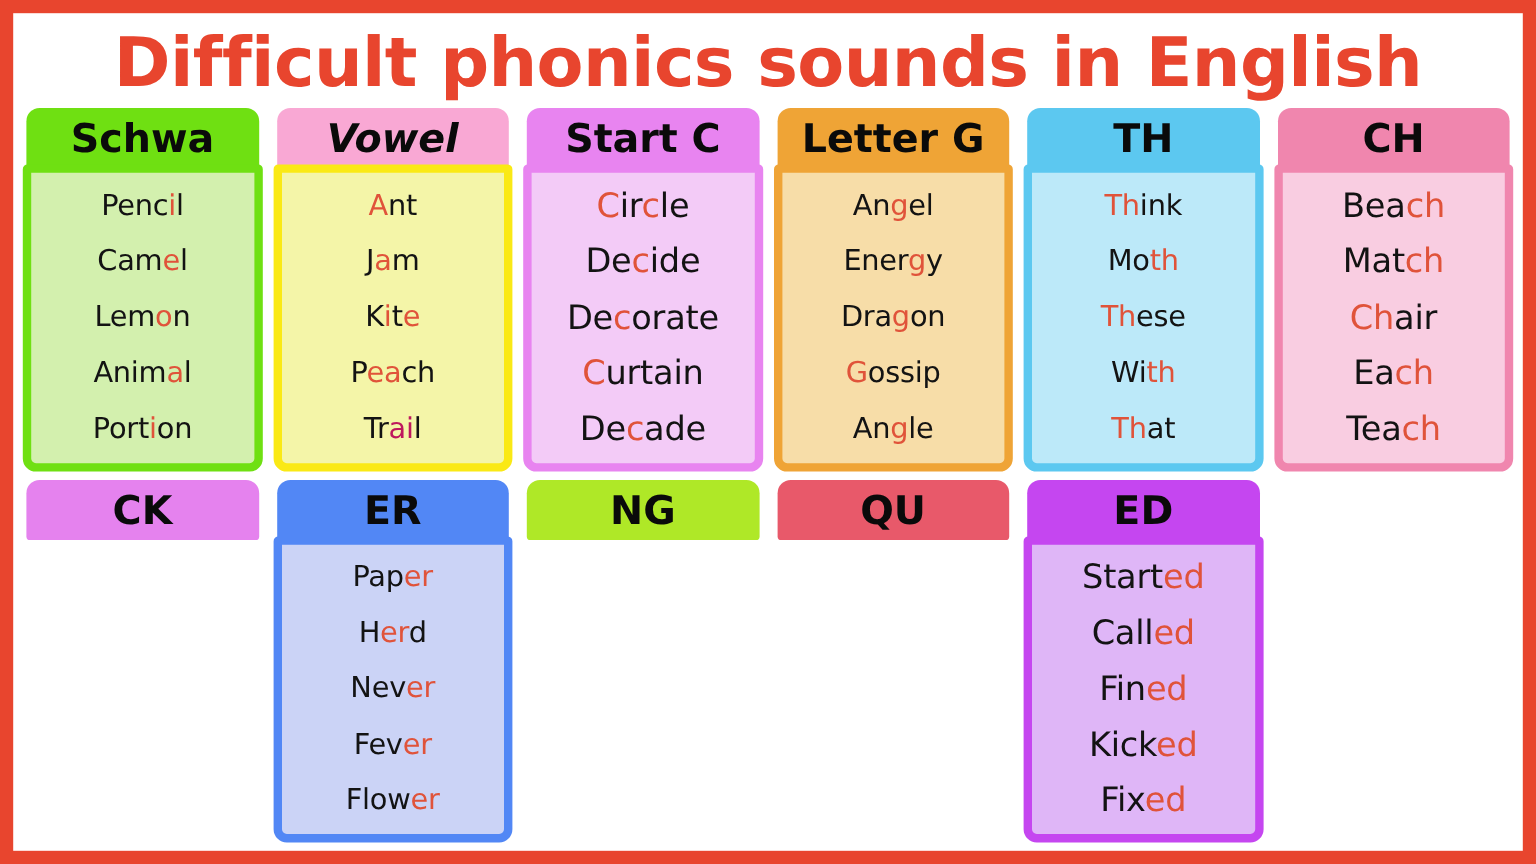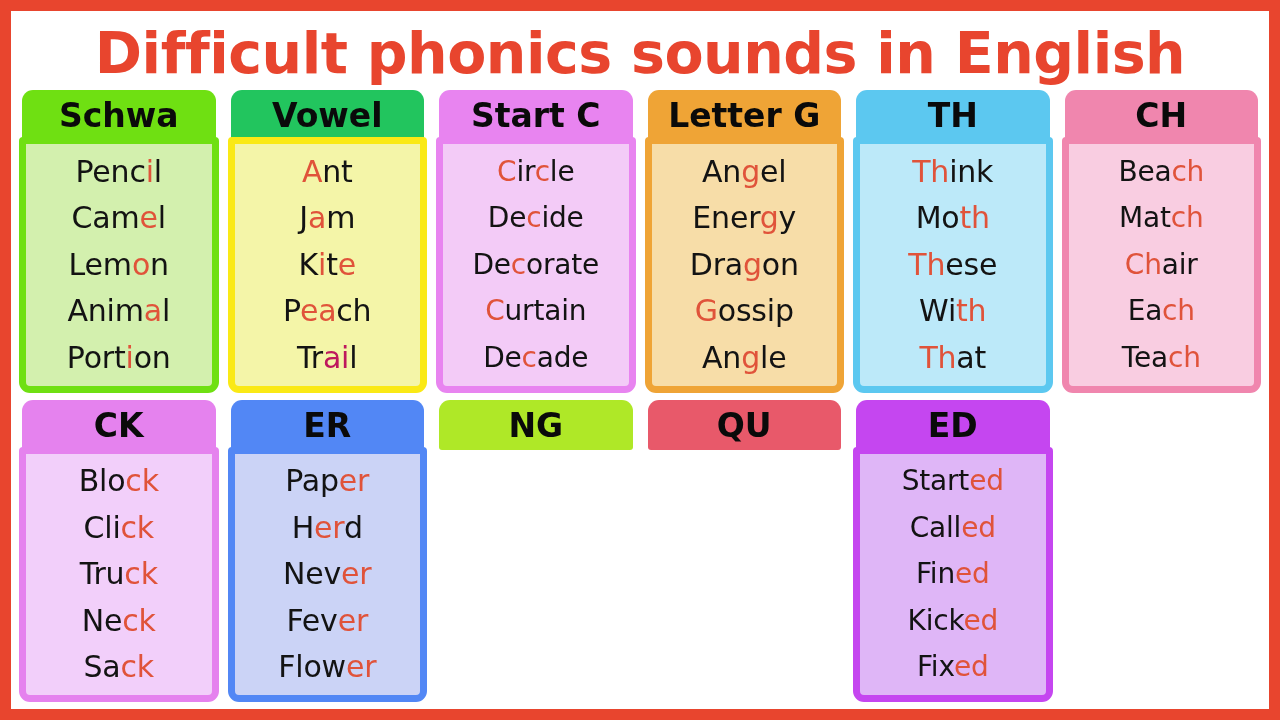--- a/index.html
+++ b/index.html
@@ -72,21 +72,21 @@
     margin-top: -3px;
     display: flex;
     flex-direction: column;
     justify-content: space-around;
     align-items: center;
     padding: 4px 0 5px 0;
     box-sizing: border-box;
     overflow: hidden;
   }
   .word {
-    font-size: 30px;
+    font-size: 24px;
     line-height: 1.04;
     color: #131313;
     white-space: nowrap;
     text-align: center;
     letter-spacing: -0.2px;
   }
   .word .hl {
     color: #E0533A;
   }
   
@@ -103,21 +103,21 @@
         <div class="card-header" style="background: rgb(111, 224, 18);">Schwa</div>
         <div class="card-body" style="background: rgb(211, 240, 174); border-color: rgb(111, 224, 18);">
           <div class="word"><span>Penc</span><span class="hl" style="color: rgb(224, 83, 58);">i</span><span>l</span></div>
           <div class="word"><span>Cam</span><span class="hl" style="color: rgb(224, 83, 58);">e</span><span>l</span></div>
           <div class="word"><span>Lem</span><span class="hl" style="color: rgb(224, 83, 58);">o</span><span>n</span></div>
           <div class="word"><span>Anim</span><span class="hl" style="color: rgb(224, 83, 58);">a</span><span>l</span></div>
           <div class="word"><span>Port</span><span class="hl" style="color: rgb(224, 83, 58);">i</span><span>on</span></div>
         </div>
       </div>
       <div class="card" data-col="1">
-        <div class="card-header" style="background: #22c55e;">Vowel</div>
+        <div class="card-header" style="background: #f9a8d4; font-style: italic;">Vowel</div>
         <div class="card-body" style="background: rgb(244, 245, 168); border-color: rgb(250, 233, 21);">
           <div class="word"><span class="hl" style="color: rgb(224, 83, 58);">A</span><span>nt</span></div>
           <div class="word"><span>J</span><span class="hl" style="color: rgb(224, 83, 58);">a</span><span>m</span></div>
           <div class="word"><span>K</span><span class="hl" style="color: rgb(224, 83, 58);">i</span><span>t</span><span class="hl" style="color: rgb(224, 83, 58);">e</span></div>
           <div class="word"><span>P</span><span class="hl" style="color: rgb(224, 83, 58);">ea</span><span>ch</span></div>
           <div class="word"><span>Tr</span><span class="hl" style="color: #be185d;">ai</span><span>l</span></div>
         </div>
       </div>
       <div class="card" data-col="2">
         <div class="card-header" style="background: rgb(232, 132, 240);">Start C</div>
@@ -154,27 +154,20 @@
         <div class="card-body" style="background: rgb(249, 205, 225); border-color: rgb(240, 134, 174);">
           <div class="word"><span>Bea</span><span class="hl" style="color: rgb(224, 83, 58);">ch</span></div>
           <div class="word"><span>Mat</span><span class="hl" style="color: rgb(224, 83, 58);">ch</span></div>
           <div class="word"><span class="hl" style="color: rgb(224, 83, 58);">Ch</span><span>air</span></div>
           <div class="word"><span>Ea</span><span class="hl" style="color: rgb(224, 83, 58);">ch</span></div>
           <div class="word"><span>Tea</span><span class="hl" style="color: rgb(224, 83, 58);">ch</span></div>
         </div>
       </div>
       <div class="card" data-col="0">
         <div class="card-header" style="background: rgb(229, 130, 238);">CK</div>
-        <div class="card-body" style="background: rgb(242, 207, 250); border-color: rgb(229, 130, 238);">
-          <div class="word"><span>Blo</span><span class="hl" style="color: rgb(224, 83, 58);">ck</span></div>
-          <div class="word"><span>Cli</span><span class="hl" style="color: rgb(224, 83, 58);">ck</span></div>
-          <div class="word"><span>Tru</span><span class="hl" style="color: rgb(224, 83, 58);">ck</span></div>
-          <div class="word"><span>Ne</span><span class="hl" style="color: rgb(224, 83, 58);">ck</span></div>
-          <div class="word"><span>Sa</span><span class="hl" style="color: rgb(224, 83, 58);">ck</span></div>
-        </div>
       </div>
       <div class="card" data-col="1">
         <div class="card-header" style="background: rgb(82, 135, 245);">ER</div>
         <div class="card-body" style="background: rgb(203, 211, 246); border-color: rgb(82, 135, 245);">
           <div class="word"><span>Pap</span><span class="hl" style="color: rgb(224, 83, 58);">er</span></div>
           <div class="word"><span>H</span><span class="hl" style="color: rgb(224, 83, 58);">er</span><span>d</span></div>
           <div class="word"><span>Nev</span><span class="hl" style="color: rgb(224, 83, 58);">er</span></div>
           <div class="word"><span>Fev</span><span class="hl" style="color: rgb(224, 83, 58);">er</span></div>
           <div class="word"><span>Flow</span><span class="hl" style="color: rgb(224, 83, 58);">er</span></div>
         </div>

